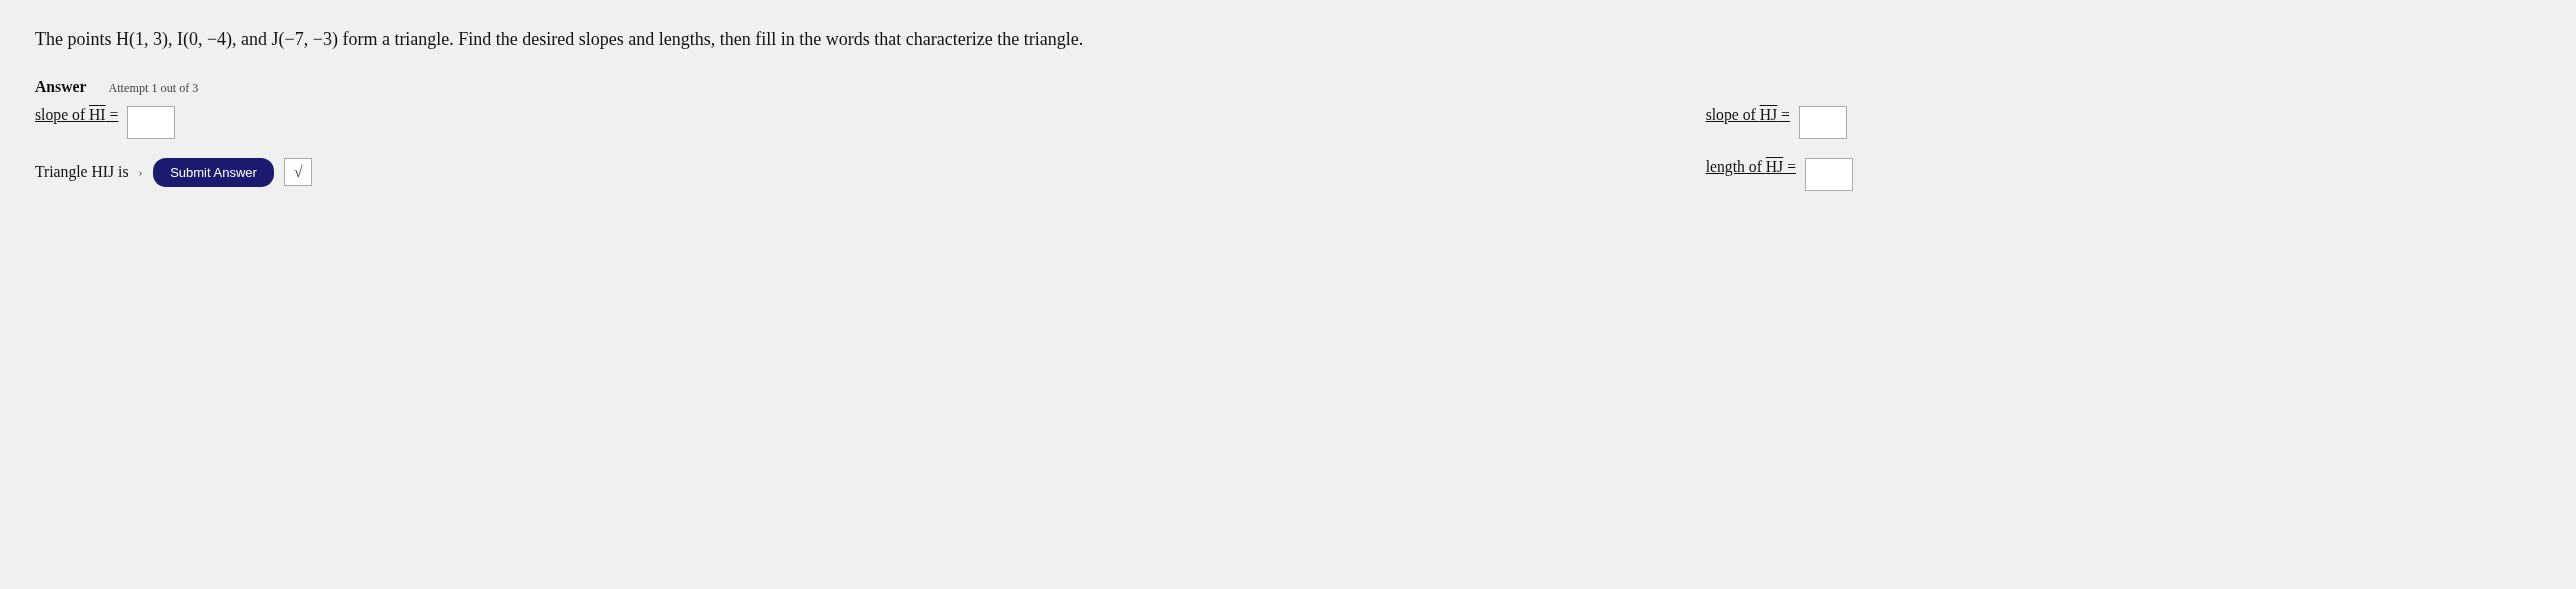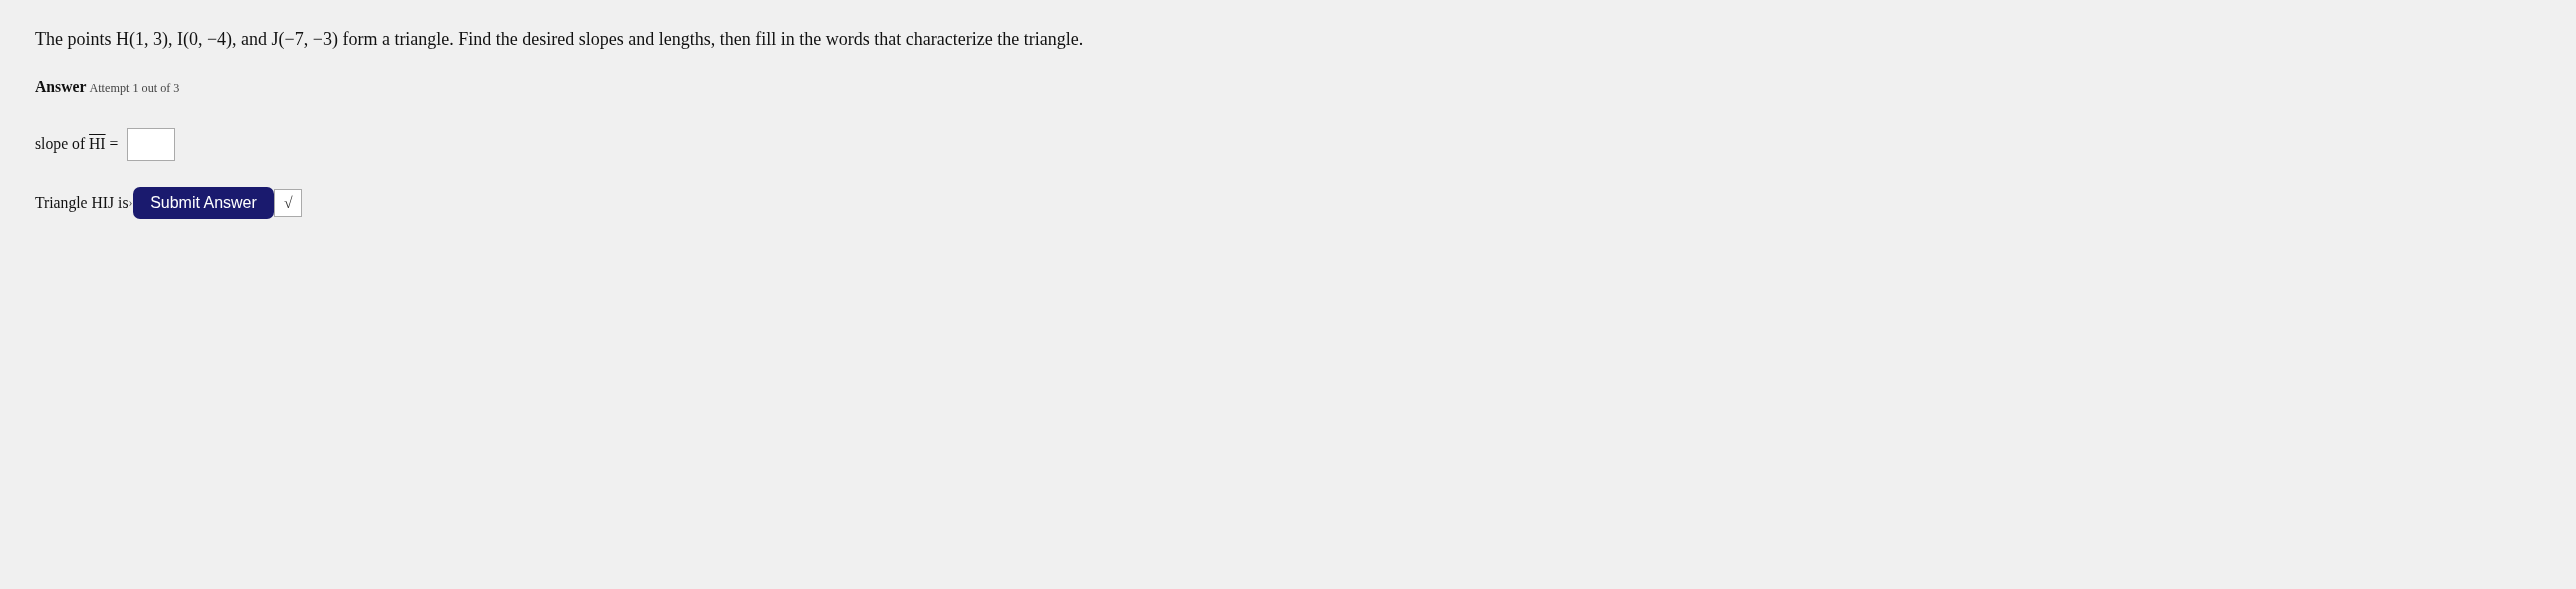--- a/index.html
+++ b/index.html
@@ -12,22 +12,22 @@
       padding: 26px 35px;
     }
     .problem-text {
       font-size: 18px;
       margin-bottom: 24.5px;
       line-height: 1.5;
     }
     .answer-header {
       display: flex;
       align-items: baseline;
-      gap: 3px;
-      margin-bottom: 32px;
+      gap: 22px;
+      margin-bottom: 10px;
     }
     .answer-label {
       font-weight: bold;
       font-size: 15.7px;
     }
     .attempt-label {
       font-size: 12.2px;
       color: #444;
     }
     .grid-container {
@@ -36,63 +36,63 @@
       gap: 0;
       width: 100%;
     }
     .col {
       display: flex;
       flex-direction: column;
       gap: 19px;
     }
     .row-item {
       display: flex;
-      align-items: center;
+      align-items: flex-start;
       gap: 8.7px;
       font-size: 15.7px;
+      text-decoration: underline;
     }
     .math-input {
       width: 48px;
       height: 33px;
       border: 1.3px solid #aaa;
       background: #fff;
       font-size: 14px;
       padding: 1.7px 5.2px;
       outline: none;
     }
     .overline {
       text-decoration: overline;
     }
     .triangle-row {
       display: flex;
       align-items: center;
-      gap: 0;
-      margin-top: 7px;
+      gap: 10px;
     }
     .triangle-label {
       font-size: 15.7px;
     }
     .dropdown-area {
       display: flex;
       align-items: center;
       gap: 5.2px;
     }
     .dropdown-chevron {
       font-size: 12.2px;
       color: #555;
     }
     .submit-btn {
       background: #1a1a6e;
       color: #fff;
       border: none;
       padding: 7px 17.5px;
-      font-size: 16px;
+      font-size: 13px;
       cursor: pointer;
       font-family: Arial, sans-serif;
-      border-radius: 7px;
+      border-radius: 13px;
     }
     .check-icon {
       font-size: 15.7px;
       color: #333;
       border: 0.9px solid #aaa;
       width: 28px;
       height: 28px;
       display: flex;
       align-items: center;
       justify-content: center;
@@ -123,15 +123,25 @@
         <span class="dropdown-chevron">›</span>
       </div>
       <button class="submit-btn">Submit Answer</button>
       <div class="check-icon">√</div>
     </div>
   </div>
 
   <div class="col">
   </div>
 
+  <div class="col">
+    <div class="row-item">
+      <span>slope of <span class="overline">HJ</span> =</span>
+      <input class="math-input" type="text" style="">
+    </div>
+    <div class="row-item">
+      <span>length of <span class="overline">HJ</span> =</span>
+      <input class="math-input" type="text" style="">
+    </div>
+  </div>
 
 </div>
 
 
 </body></html>

